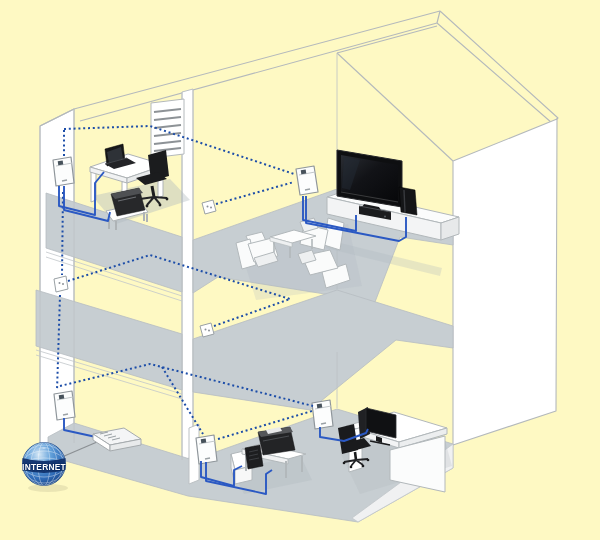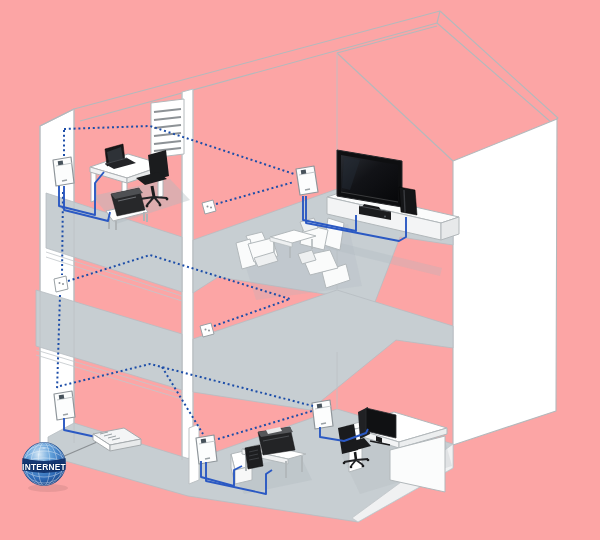--- a/index.html
+++ b/index.html
@@ -1,16 +1,16 @@
 <!DOCTYPE html>
 <html><head>
 <meta charset="utf-8">
 <style>
   html,body{margin:0;padding:0;background:#fff;}
-  #stage{position:relative;width:600px;height:540px;background:#fca5a5;overflow:hidden;
+  #stage{position:relative;width:600px;height:540px;background:#fef9c3;overflow:hidden;
          font-family:"Liberation Sans", sans-serif;}
   svg{display:block}
   .globe-label{font-family:"Liberation Sans", sans-serif;font-weight:bold;font-size:8.4px;
                letter-spacing:.25px;fill:#ffffff;stroke:#0b2b5e;stroke-width:1;paint-order:stroke;}
 </style>
 </head>
 <body>
 
 <div id="stage">
 <svg width="600" height="540" viewBox="0 0 600 540">

